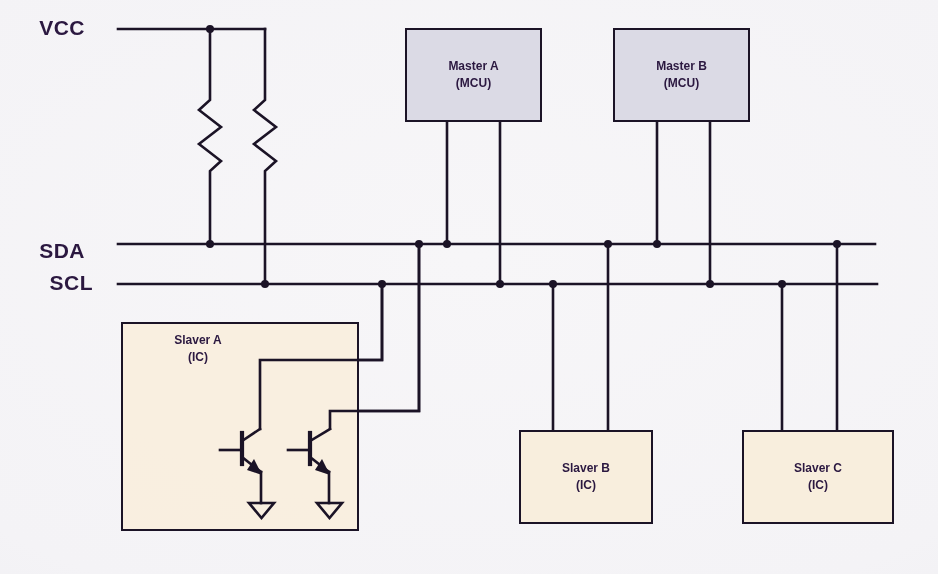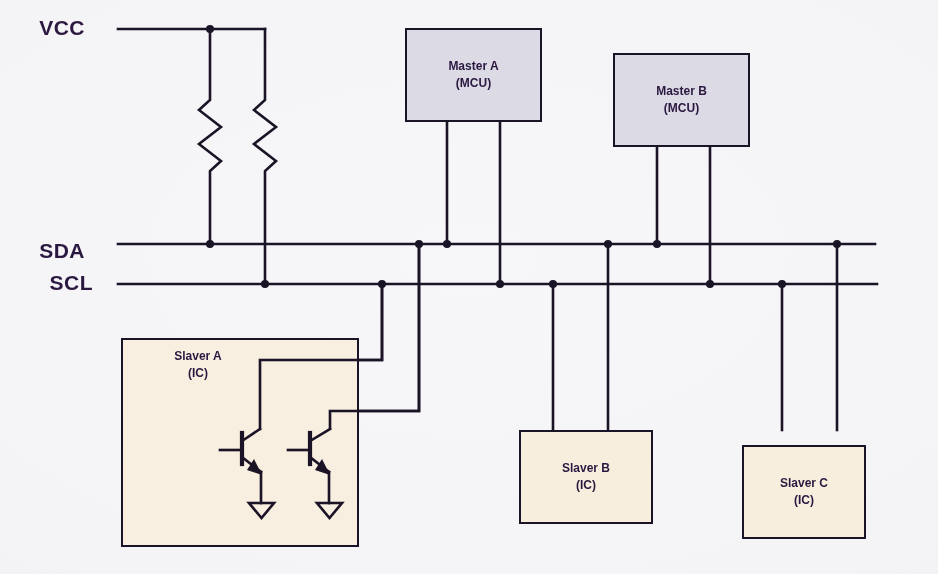--- a/index.html
+++ b/index.html
@@ -125,38 +125,38 @@
 
   <div class="bus-label" style="left:25px; top:16px;">VCC</div>
   <div class="bus-label" style="left:25px; top:231px;margin-top:8px;">SDA</div>
   <div class="bus-label" style="left:33px; top:271px;">SCL</div>
 
   <div class="node-box master" style="left:405px; top:28px; width:137px; height:94px;">
     <span class="label-line">Master A</span>
     <span class="label-line">(MCU)</span>
   </div>
 
-  <div class="node-box master" style="left:613px; top:28px; width:137px; height:94px;margin-top:25px;">
+  <div class="node-box master" style="left:613px; top:28px; width:137px; height:94px;">
     <span class="label-line">Master B</span>
     <span class="label-line">(MCU)</span>
   </div>
 
-  <div class="node-box slave big-slave" style="left:121px; top:322px; width:238px; height:209px; background:rgba(248,238,221,0.92);margin-top:16px;">
+  <div class="node-box slave big-slave" style="left:121px; top:322px; width:238px; height:209px; background:rgba(248,238,221,0.92);">
     <span class="label-stack">
       <span class="label-line">Slaver A</span>
       <span class="label-line">(IC)</span>
     </span>
   </div>
 
   <div class="node-box slave" style="left:519px; top:430px; width:134px; height:94px;">
     <span class="label-line">Slaver B</span>
     <span class="label-line">(IC)</span>
   </div>
 
-  <div class="node-box slave" style="left:742px; top:430px; width:124px; height:94px;margin-top:15px;">
+  <div class="node-box slave" style="left:742px; top:430px; width:152px; height:94px;">
     <span class="label-line">Slaver C</span>
     <span class="label-line">(IC)</span>
   </div>
 
   <svg width="938" height="574" viewBox="0 0 938 574" style="position:absolute; left:0; top:0; pointer-events:none;">
     <g stroke="#1b1326" fill="none" stroke-linecap="square">
       <path d="M382 284 V360 H260 V429" stroke-width="2.6"></path>
       <path d="M419 244 V411 H330 V428" stroke-width="2.6"></path>
       <path d="M242 433 V464" stroke-width="4.2"></path>
       <path d="M220 450 H242" stroke-width="2.6"></path>

